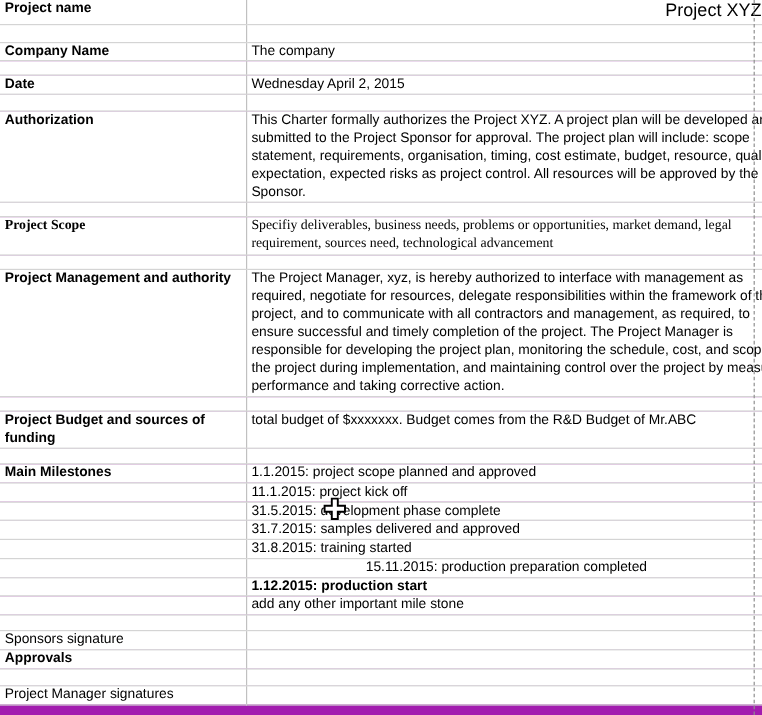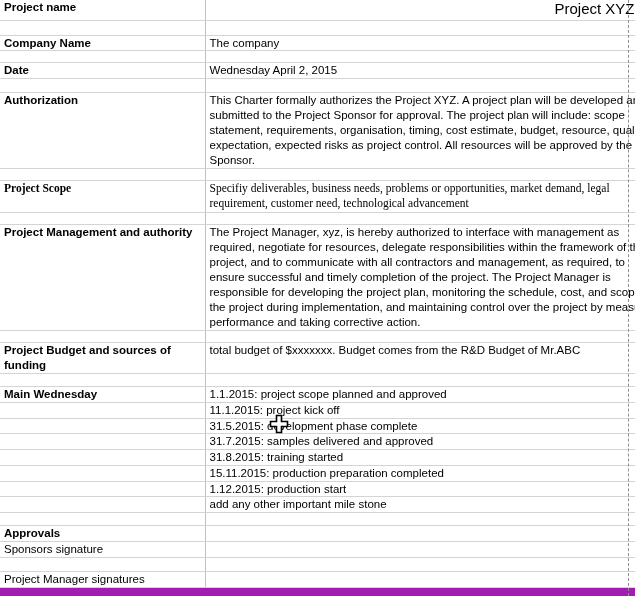--- a/index.html
+++ b/index.html
@@ -131,21 +131,21 @@
           </td>
         </tr>
         <tr style="height: 12px;">
           <td class="label"></td>
           <td class="value"></td>
         </tr>
         <tr style="height: 32px; font-family: Liberation Serif, serif;">
           <td class="label bold">Project Scope</td>
           <td class="value para">
             <div>Specifiy deliverables, business needs, problems or opportunities, market demand, legal</div>
-            <div>requirement, customer need, technological advancement</div>
+            <div>requirement, sources need, technological advancement</div>
           </td>
         </tr>
         <tr style="height: 12px;">
           <td class="label"></td>
           <td class="value"></td>
         </tr>
         <tr style="height: 106px;">
           <td class="label bold">Project Management and authority</td>
           <td class="value para">
             <div>The Project Manager, xyz, is hereby authorized to interface with management as</div>
@@ -166,61 +166,61 @@
             <div>Project Budget and sources of</div>
             <div>funding</div>
           </td>
           <td class="value">total budget of $xxxxxxx. Budget comes from the R&amp;D Budget of Mr.ABC</td>
         </tr>
         <tr style="height: 13px;">
           <td class="label"></td>
           <td class="value"></td>
         </tr>
         <tr style="height: 15px;">
-          <td class="label bold">Main Wednesday</td>
+          <td class="label bold">Main Milestones</td>
           <td class="value">1.1.2015: project scope planned and approved</td>
         </tr>
         <tr style="height: 15px;">
           <td class="label"></td>
           <td class="value">11.1.2015: project kick off</td>
         </tr>
         <tr style="height: 15px;">
           <td class="label"></td>
           <td class="value">31.5.2015: development phase complete</td>
         </tr>
         <tr style="height: 15px;">
           <td class="label"></td>
           <td class="value">31.7.2015: samples delivered and approved</td>
         </tr>
         <tr style="height: 15px;">
           <td class="label"></td>
           <td class="value">31.8.2015: training started</td>
         </tr>
-        <tr style="height: 15px;">
+        <tr style="height: 15px; text-align: center;">
           <td class="label"></td>
           <td class="value">15.11.2015: production preparation completed</td>
         </tr>
-        <tr style="height: 15px;">
+        <tr style="height: 15px; font-weight: bold;">
           <td class="label"></td>
           <td class="value">1.12.2015: production start</td>
         </tr>
         <tr style="height: 15px; padding-left: 28px;">
           <td class="label"></td>
           <td class="value">add any other important mile stone</td>
         </tr>
         <tr style="height: 13px;">
           <td class="label"></td>
-          <td class="value"></td>
-        </tr>
-        <tr style="height: 15px;">
-          <td class="label bold">Approvals</td>
           <td class="value"></td>
         </tr>
         <tr style="height: 16px;">
           <td class="label">Sponsors signature</td>
+          <td class="value"></td>
+        </tr>
+        <tr style="height: 15px;">
+          <td class="label bold">Approvals</td>
           <td class="value"></td>
         </tr>
         <tr style="height: 14px;">
           <td class="label"></td>
           <td class="value"></td>
         </tr>
         <tr style="height: 16px;">
           <td class="label">Project Manager signatures</td>
           <td class="value"></td>
         </tr>

